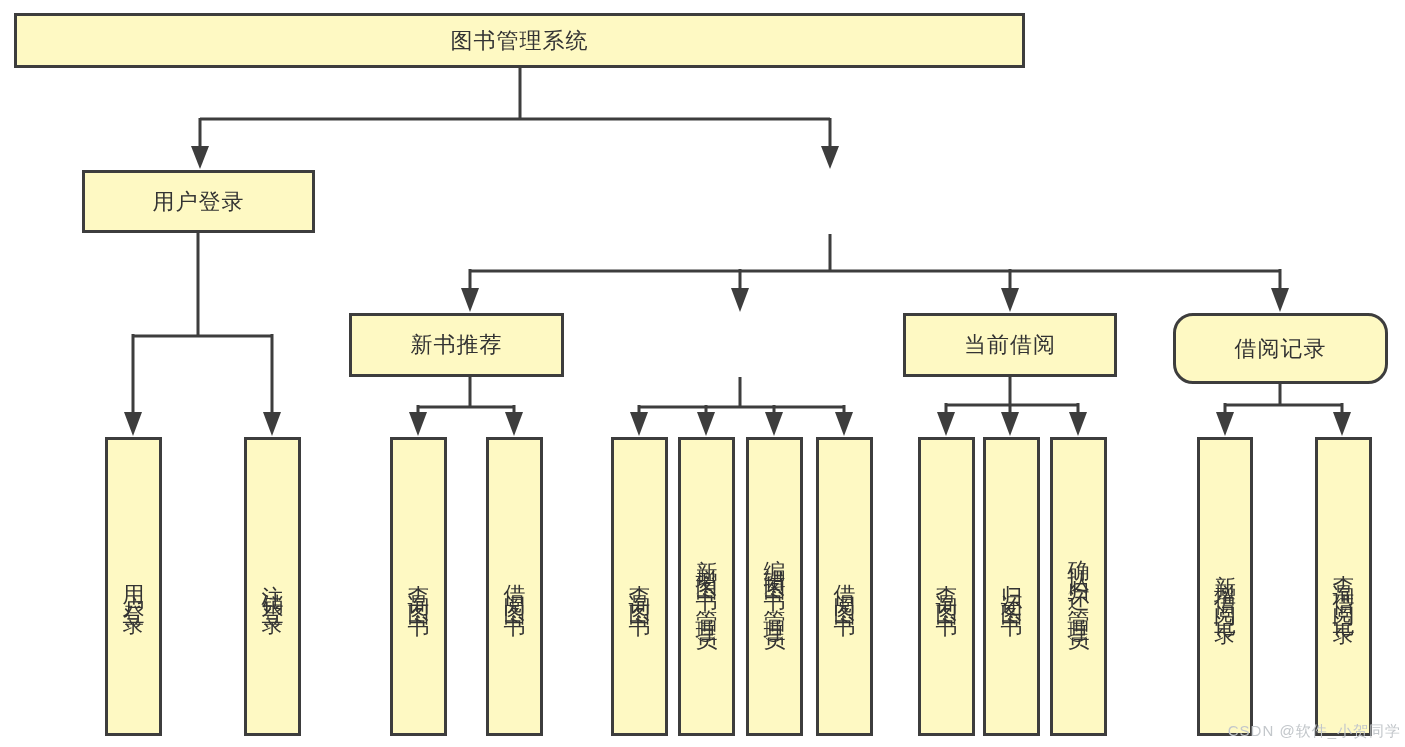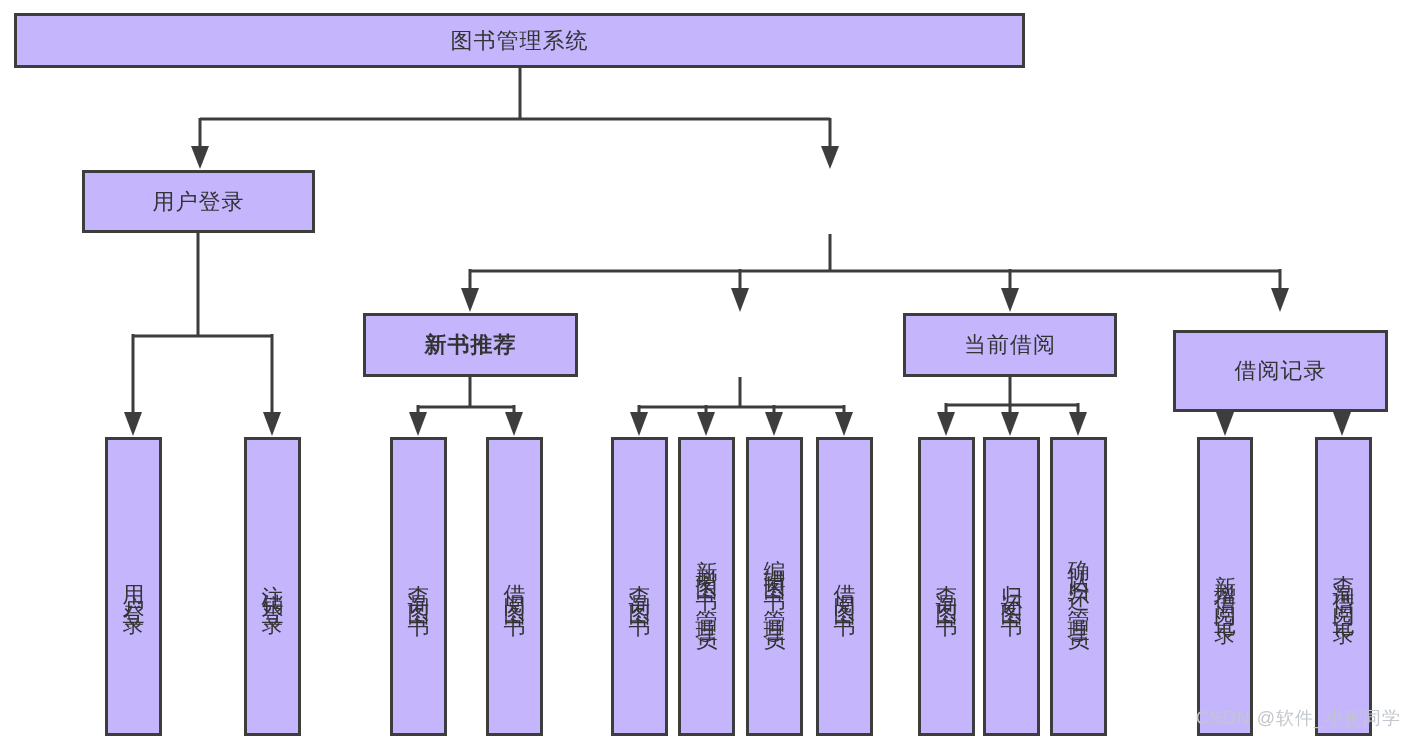--- a/index.html
+++ b/index.html
@@ -16,40 +16,40 @@
     font-family:"Liberation Sans","DejaVu Sans",sans-serif;
     overflow:hidden;
   }
   #wires{position:absolute;left:0;top:0;width:1405px;height:747px;}
   #wires path{stroke:var(--line);stroke-width:3;fill:none;}
   #wires polygon{fill:var(--line);stroke:none;}
   .node{
     position:absolute;
     box-sizing:border-box;
     border:3px solid var(--line);
-    background:#c4b5fd;
+    background:#fef9c3;
     color:var(--text);
     display:flex;
     align-items:center;
     justify-content:center;
     font-size:22px;
     letter-spacing:1px;
     line-height:1;
   }
   .node.v{
     writing-mode:vertical-lr;
     text-orientation:mixed;
     letter-spacing:10px;
     font-size:22px;
   }
   #watermark{
     position:absolute;
     right:4px;
-    bottom:17px;
-    font-size:18px;
+    bottom:6px;
+    font-size:15px;
     color:var(--wm);
     letter-spacing:1px;
     z-index:5;
     white-space:nowrap;
   }
 </style>
 </head>
 <body>
 
 <div id="stage">
@@ -101,23 +101,23 @@
       <path d="M1280 377 V405 M1225 405 H1342 M1225 403 V413 M1342 403 V413"></path>
       <polygon points="1216,412 1234,412 1225,436"></polygon>
       <polygon points="1333,412 1351,412 1342,436"></polygon>
     </g>
   </svg>
 
   <div class="node h" style="left:14px;top:13px;width:1011px;height:55px;">图书管理系统</div>
 
   <div class="node h" style="left:82px;top:170px;width:233px;height:63px;">用户登录</div>
 
-  <div class="node h" style="left:363px;top:313px;width:215px;height:64px;font-weight:bold;">新书推荐</div>
+  <div class="node h" style="left:349px;top:313px;width:215px;height:64px;">新书推荐</div>
   <div class="node h" style="left:903px;top:313px;width:214px;height:64px;">当前借阅</div>
-  <div class="node h" style="left:1173px;top:330px;width:215px;height:82px;">借阅记录</div>
+  <div class="node h" style="left:1173px;top:313px;width:215px;height:71px;border-radius:20px;">借阅记录</div>
 
   <div class="node v" style="left:105px;top:437px;width:57px;height:299px;">用户登录</div>
   <div class="node v" style="left:244px;top:437px;width:57px;height:299px;">注销登录</div>
 
   <div class="node v" style="left:390px;top:437px;width:57px;height:299px;">查询图书</div>
   <div class="node v" style="left:486px;top:437px;width:57px;height:299px;">借阅图书</div>
 
   <div class="node v" style="left:611px;top:437px;width:57px;height:299px;">查询图书</div>
   <div class="node v" style="left:678px;top:437px;width:57px;height:299px;">新增图书（管理员）</div>
   <div class="node v" style="left:746px;top:437px;width:57px;height:299px;">编辑图书（管理员）</div>

